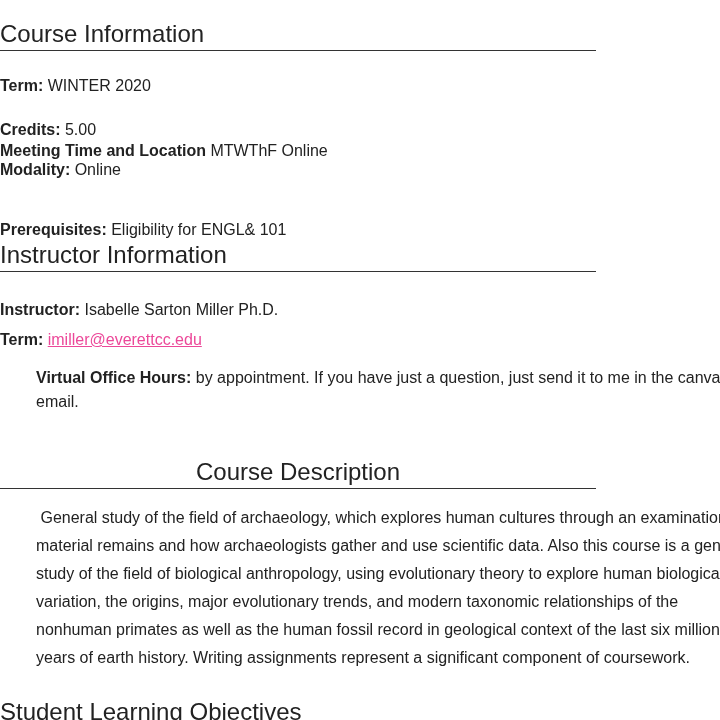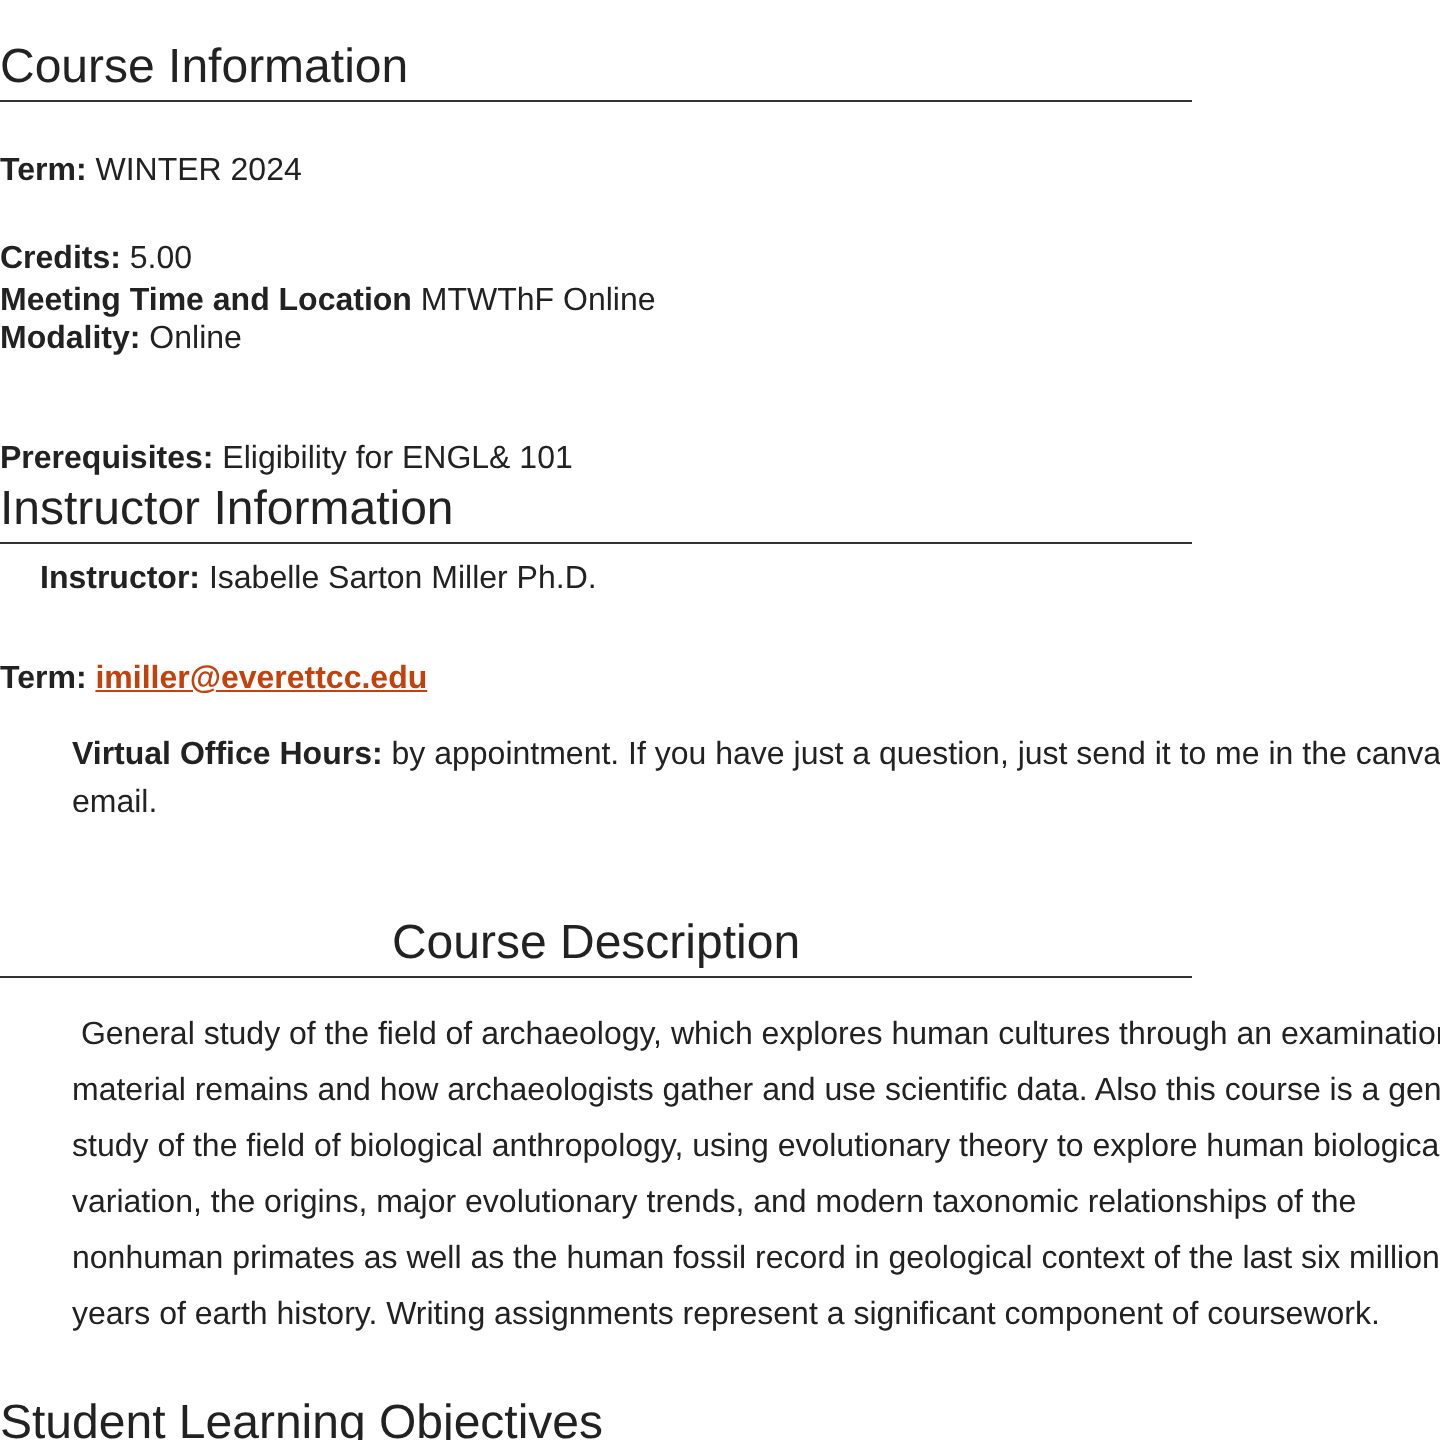--- a/index.html
+++ b/index.html
@@ -7,52 +7,52 @@
       width: 720px; height: 720px; overflow: hidden; position: relative;
       font-family: "Liberation Sans", sans-serif; color: #222222; font-size: 16px;
     }
     .h2 {
       position: absolute; left: 0; width: 596px;
       font-size: 24px; font-weight: normal; margin: 0; line-height: 28px;
       border-bottom: 1px solid #333333; padding-bottom: 2px;
     }
     .line { position: absolute; left: 0; white-space: nowrap; line-height: 20px; }
     .b { font-weight: bold; }
-    a { color: #c2410c; text-decoration: underline; font-weight: bold; }
+    a { color: #ec4899; text-decoration: underline; font-weight: normal; }
     .para { position: absolute; left: 0; width: 720px; line-height: 28px; padding-left: 36px; }
   </style>
 </head>
 <body>
 
 <h2 class="h2" style="top:20px;">Course Information</h2>
 
 <div class="line" style="top:76px;">
   <span class="b">Term:</span>
-  <span>WINTER 2024</span>
+  <span>WINTER 2020</span>
 </div>
 <div class="line" style="top:104px;margin-top:37px;">
   <span class="b">Meeting Time and Location</span>
   <span>MTWThF Online</span>
 </div>
 <div class="line" style="top:120px;">
   <span class="b">Credits:</span>
   <span>5.00</span>
 </div>
 <div class="line" style="top:160px;text-align:right;">
   <span class="b">Modality:</span>
   <span>Online</span>
 </div>
 <div class="line" style="top:188px;margin-top:32px;">
   <span class="b">Prerequisites:</span>
   <span>Eligibility for ENGL&amp; 101</span>
 </div>
 
 <h2 class="h2" style="top:241px;">Instructor Information</h2>
 
-<div class="line" style="top:280px;padding-left:20px;">
+<div class="line" style="top:300px;">
   <span class="b">Instructor:</span>
   <span>Isabelle Sarton Miller Ph.D.</span>
 </div>
 <div class="line" style="top:330px;">
   <span class="b">Term:</span>
   <a href="#">imiller@everettcc.edu</a>
 </div>
 <div class="para" style="top:366px; line-height:24px;">
   <span class="b">Virtual Office Hours:</span>
   <span>by appointment. If you have just a question, just send it to me in the canvas email.</span>

